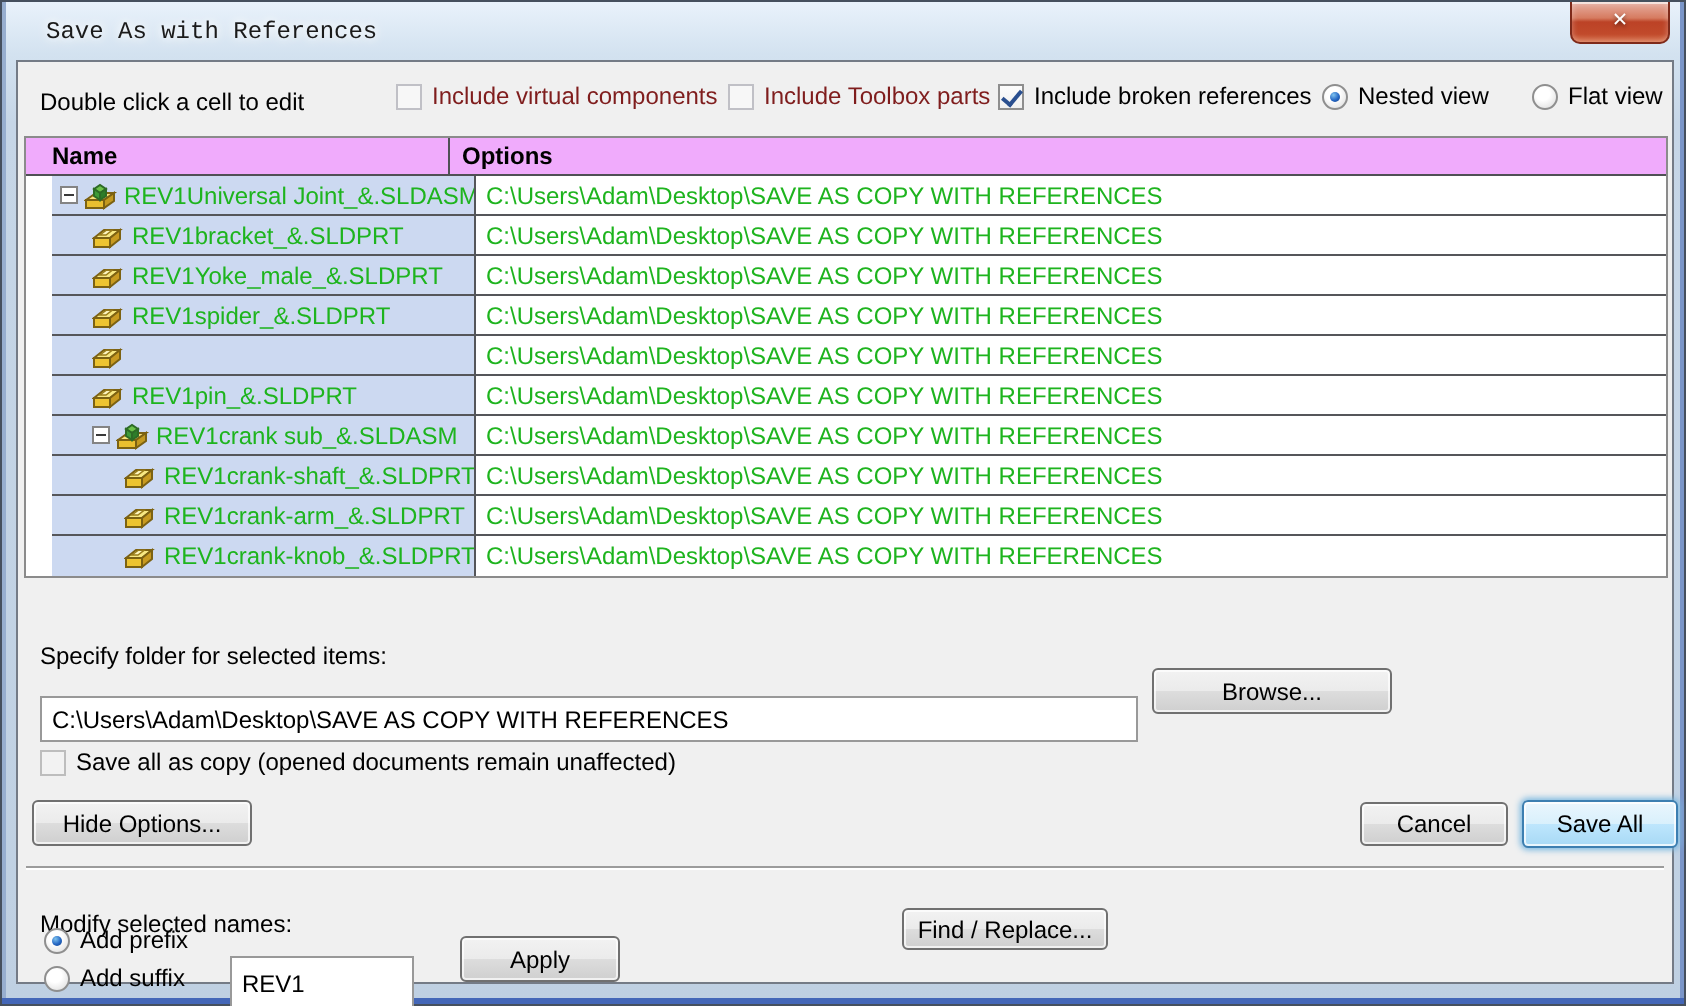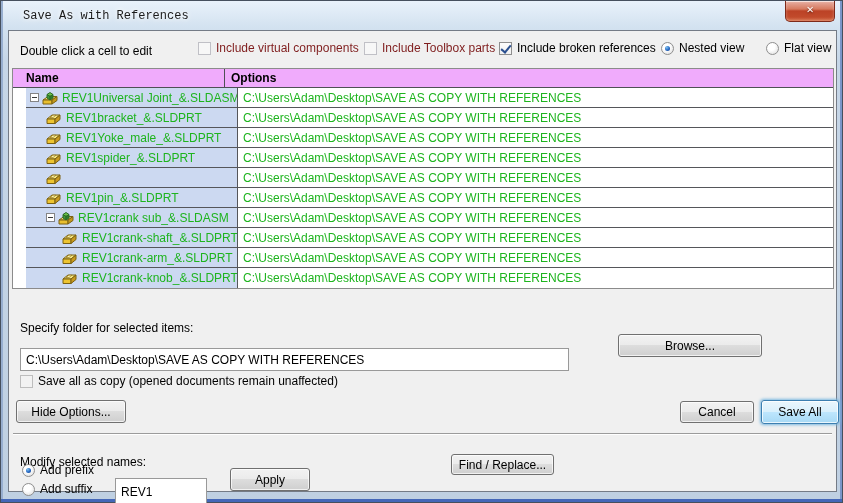--- a/index.html
+++ b/index.html
@@ -321,21 +321,21 @@
     </div>
     <div class="cell-folder">
       <span class="green">C:\Users\Adam\Desktop\SAVE AS COPY WITH REFERENCES</span>
     </div>
   </div>
         </div>
     </div>
 
     <div class="abs" style="left:11px; top:276px;">Specify folder for selected items:</div>
     <input class="abs text-input" style="left: 11px; top: 303px; width: 549px; height: 23px;" value="C:\Users\Adam\Desktop\SAVE AS COPY WITH REFERENCES">
-    <button class="btn" style="left:609px; top:303px; width:144px; height:23px;">Browse...</button>
+    <button class="btn" style="left:567px; top:303px; width:120px; height:23px;">Browse...</button>
 
     <label class="cb saveall-cb" style="top:343px; left:11px;">
       <span class="box"></span>
       <span>Save all as copy (opened documents remain unaffected)</span>
     </label>
 
     <button class="btn" style="left:7px; top:369px; width:110px; height:23px;">Hide Options...</button>
     <button class="btn" style="left:671px; top:370px; width:74px; height:22px;">Cancel</button>
     <button class="btn default" style="left:752px; top:369px; width:78px; height:24px;">Save All</button>
 

